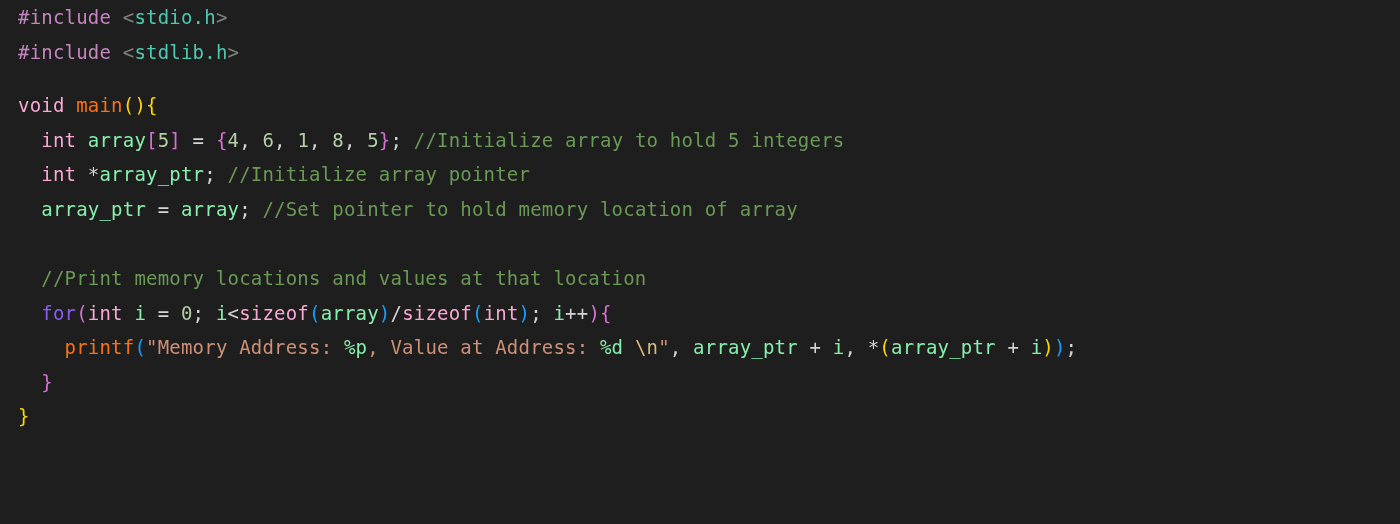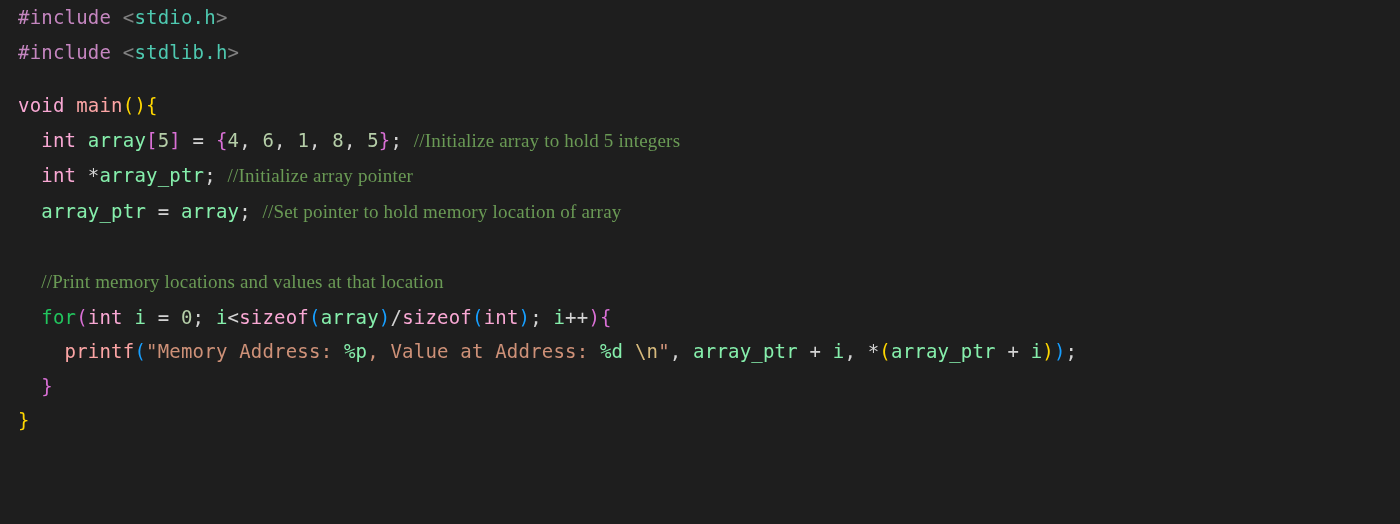--- a/index.html
+++ b/index.html
@@ -14,26 +14,26 @@
     white-space:pre;
     padding:0 0 0 18px;
     box-sizing:border-box;
     overflow:hidden;
     letter-spacing:0.2px;
   }
   .line{display:block; min-height:1em;}
   .preproc{color:#c586c0;}
   .inclfile{color:#4ec9b0;}
   .kw-type{color:#f9a8d4;}
-  .kw-ctrl{color:#22c55e;}
-  .func{color:#fca5a5;}
+  .kw-ctrl{color:#8b5cf6;}
+  .func{color:#f97316;}
   .ident{color:#86efac;}
   .num{color:#b5cea8;}
   .op{color:#d4d4d4;}
-  .comment{color:#6a9a55;font-family:Liberation Serif, serif;}
+  .comment{color:#6a9a55;}
   .string{color:#ce9178;}
   .escape{color:#d7ba7d;}
   .brace{color:#da70d6;}
   .bracket{color:#179fff;}
   .paren1{color:#ffd700;}
   .semi{color:#d4d4d4;}
   .angle{color:#808080;}
 </style>
 </head>
 <body>

